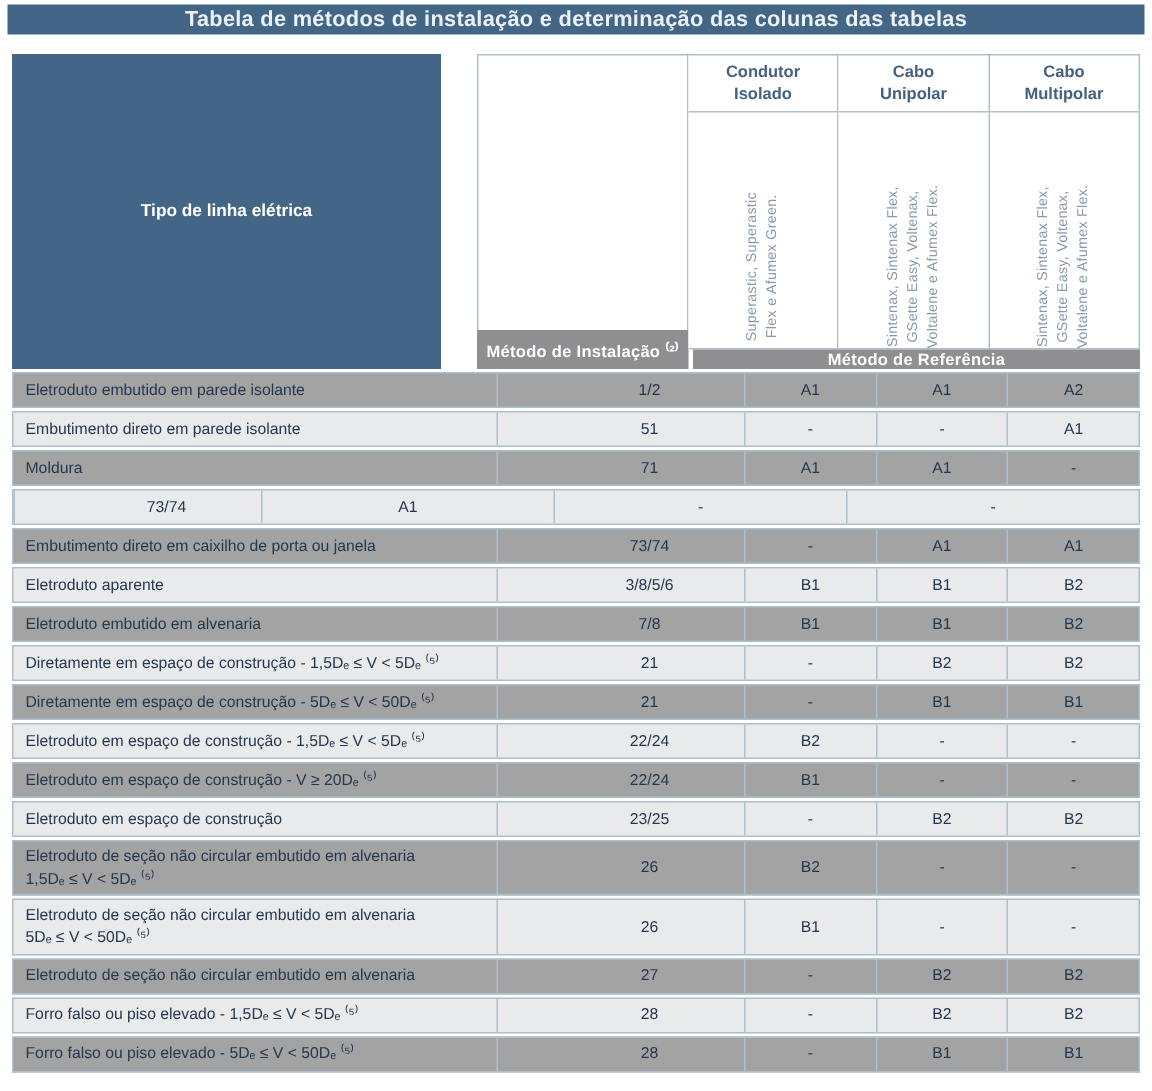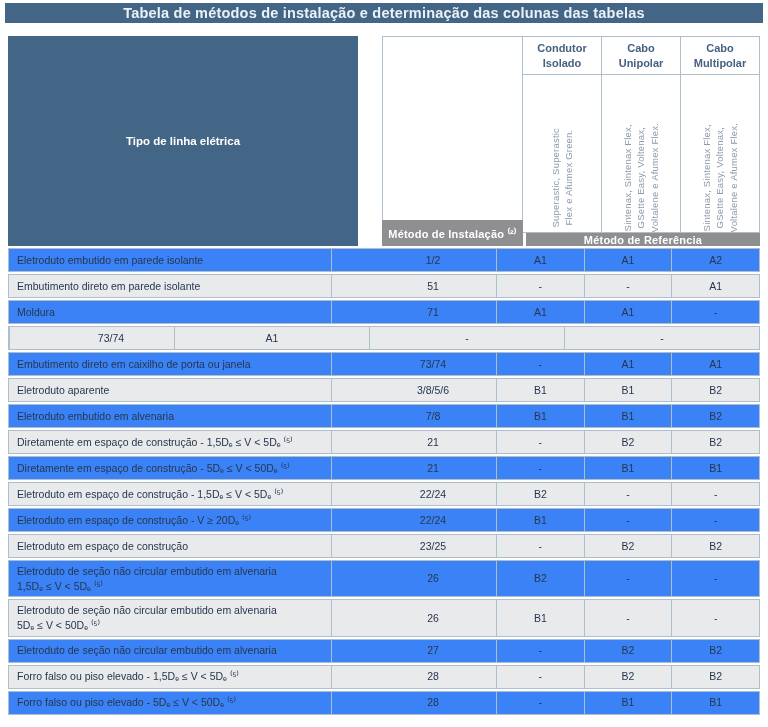--- a/index.html
+++ b/index.html
@@ -27,21 +27,21 @@
     font-size: 14.5px;
     font-weight: bold;
     display: flex; align-items: center; justify-content: center;
     letter-spacing: 0.2px;
   }
   .table-wrap { margin: 13px 8px 0 8px; }
 
   
   .thead { display: flex; height: 210px; }
   .th-left {
-    width: 350px;
+    width: 286px;
     background: var(--blue);
     color: #ffffff;
     font-weight: bold;
     font-size: 11.5px;
     display: flex; align-items: center; justify-content: center;
   }
   .th-method { width: 165px; display: flex; flex-direction: column; padding-left: 24px; }
   .th-method-blank {
     flex: 1;
     background: #ffffff;
@@ -94,21 +94,21 @@
     color: var(--vtext);
     letter-spacing: 0.2px;
   }
 
   
   .row {
     display: flex;
     margin-top: 2px;
     border: 1px solid var(--border);
     min-height: 24px;
-    background: #3b82f6;
+    background: #a3a3a3;
   }
   .row.alt { background: var(--alt-row); justify-content: center; }
   .cell {
     display: flex; align-items: center; justify-content: center;
     font-size: 10.5px;
     color: var(--text-dark);
     line-height: 1.4;
   }
   .c-label {
     width: 322px;

